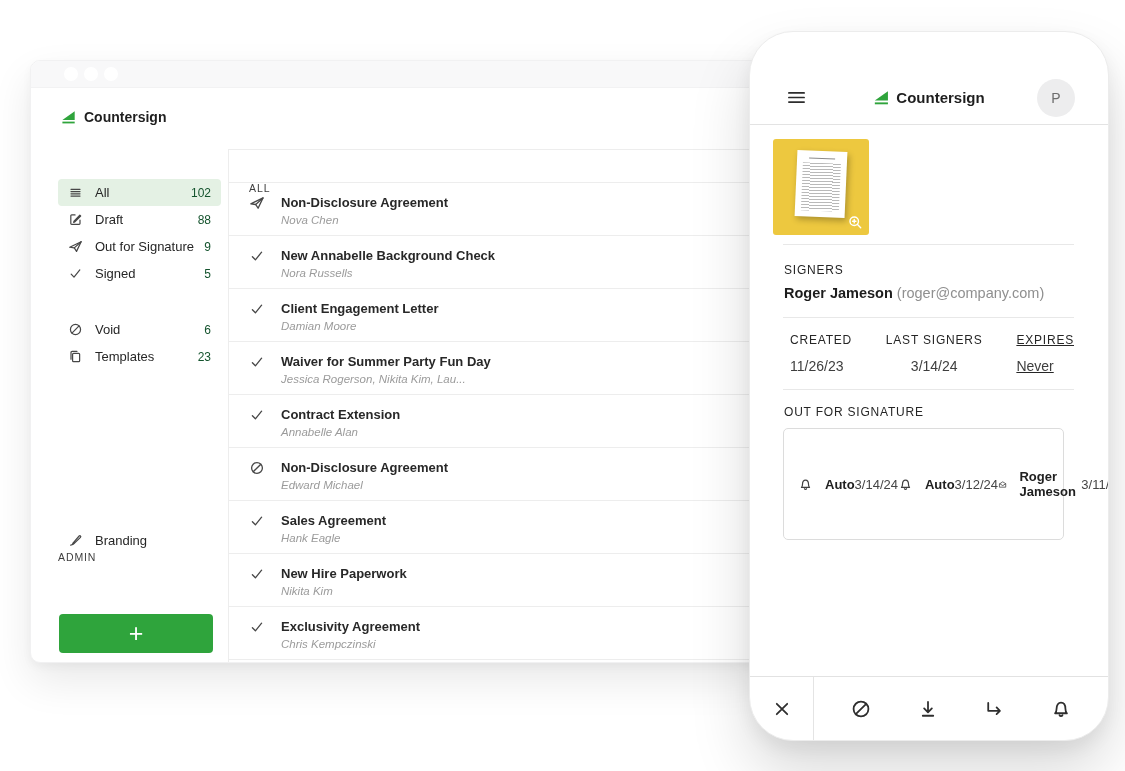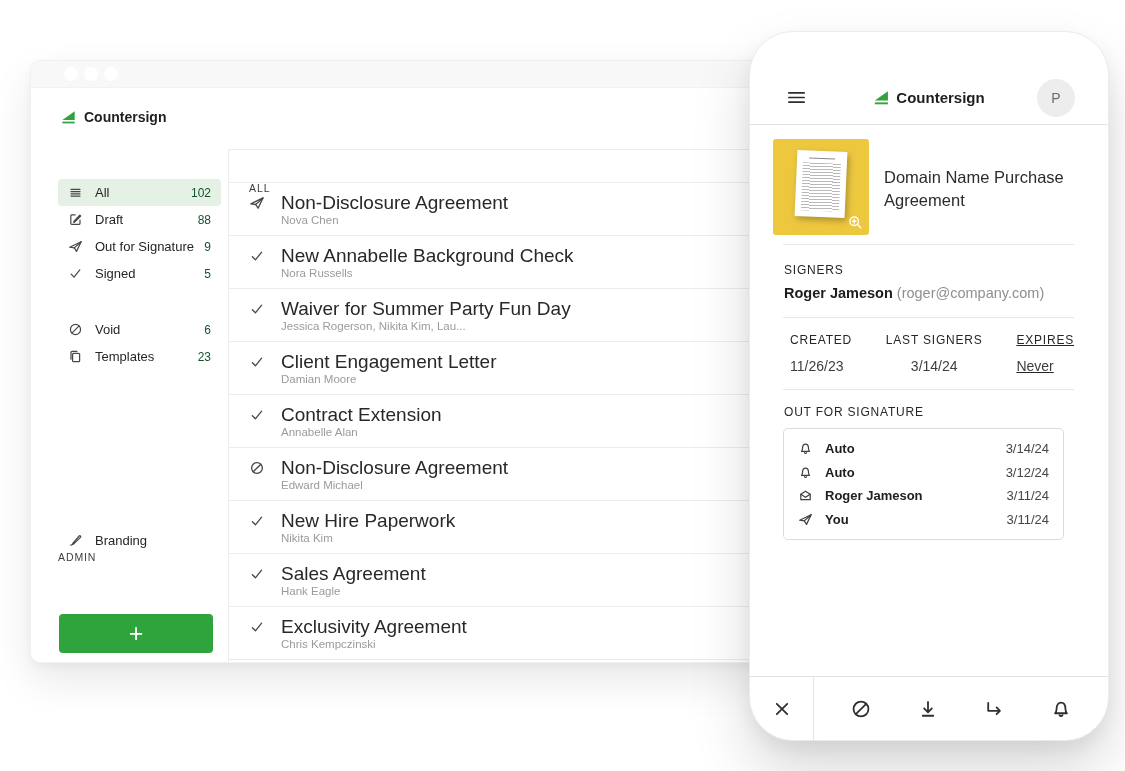--- a/index.html
+++ b/index.html
@@ -42,22 +42,22 @@
     position:absolute;left:28px;top:553px;width:154px;height:39px;border:none;border-radius:4px;
     background:var(--accent);color:#fff;font-size:25px;font-weight:400;line-height:1;
     display:flex;align-items:center;justify-content:center;font-family:inherit;
   }
   
   .list{position:absolute;left:197px;top:88px;right:0;bottom:0;border-left:1px solid var(--hair);border-top:1px solid var(--hair);}
   .list-header{height:33px;display:flex;align-items:center;padding-left:20px;border-bottom:1px solid var(--hair);}
   .lrow{height:53px;border-bottom:1px solid var(--hair);display:flex;align-items:flex-start;padding:12px 0 0 20px;}
   .lrow .icn{width:16px;height:16px;margin-top:0;}
   .lrow-txt{margin-left:16px;}
-  .lrow-title{font-size:19px;font-weight:400;color:#282828;line-height:15px;}
-  .lrow-sub{font-size:11.5px;color:#9b9b9b;margin-top:4px;}
+  .lrow-title{font-size:13px;font-weight:700;color:#282828;line-height:15px;}
+  .lrow-sub{font-size:11.5px;color:#9b9b9b;margin-top:4px;font-style:italic;}
 
   
   .phone{
     position:absolute;left:749px;top:31px;width:360px;height:710px;background:#fff;
     border-radius:44px;border:1px solid #ececec;overflow:hidden;
     box-shadow:0 32px 60px rgba(0,0,0,.15),0 8px 18px rgba(0,0,0,.06);
   }
   .hr{position:absolute;left:33px;right:34px;height:1px;background:#e8e8e8;}
   .hr.full{left:0;right:0;background:#e3e3e3;}
   .p-menu{position:absolute;left:36px;top:55px;width:21px;height:21px;color:#2d2d2d;}
@@ -78,21 +78,21 @@
   .p-signer{position:absolute;left:34px;top:253px;font-size:14.5px;}
   .p-signer b{color:#1d1d1d;}
   .p-signer span{color:#8f8f8f;font-weight:400;}
   .p-meta{position:absolute;left:40px;right:34px;top:301px;display:flex;justify-content:space-between;}
   .p-meta .col{display:flex;flex-direction:column;gap:11px;}
   .p-meta .col:nth-child(2){align-items:center;}
   .p-meta .col:nth-child(3){align-items:flex-start;text-decoration:underline;}
   .p-meta-val{font-size:14px;color:#3e3e3e;}
   .p-ofs-label{position:absolute;left:34px;top:373px;}
   .p-box{position:absolute;left:33px;top:396px;width:281px;height:112px;border:1px solid #dcdcdc;border-radius:5px;
-    padding:8px 14px;display:flex;flex-direction:column;justify-content:space-around;}
+    padding:8px 14px;display:flex;flex-direction:row;justify-content:space-around;}
   .p-ev{display:flex;align-items:center;}
   .p-ev .icn{width:15px;height:15px;color:#3f3f3f;}
   .p-ev-name{font-size:13px;font-weight:700;color:#202020;margin-left:12px;}
   .p-ev-date{font-size:13px;color:#454545;margin-left:auto;}
   .p-toolbar{position:absolute;left:0;right:0;top:644px;bottom:0;border-top:1px solid #e2e2e2;display:flex;}
   .p-tb-close{width:64px;border-right:1px solid #e4e4e4;display:flex;align-items:center;justify-content:center;}
   .p-tb-rest{flex:1;display:flex;align-items:center;justify-content:space-around;padding:0 14px;}
   .tb-btn{width:22px;height:22px;color:#2f2f2f;background:none;border:none;padding:0;}
 </style>
 </head>
@@ -222,42 +222,42 @@
       <div class="lrow-sub">Nora Russells</div>
         </div>
     </div>
     <div class="lrow">
       <span class="icn">
           <svg viewBox="0 0 16 16">
             <path d="M3.4 8.7l3 3.1 6.2-7.6" fill="none" stroke="currentColor" stroke-width="1.3" stroke-linecap="round" stroke-linejoin="round"></path>
           </svg>
         </span>
       <div class="lrow-txt">
+          <div class="lrow-title">Client Engagement Letter</div>
+      <div class="lrow-sub">Damian Moore</div>
+        </div>
+    </div>
+    <div class="lrow">
+      <span class="icn">
+          <svg viewBox="0 0 16 16">
+            <path d="M3.4 8.7l3 3.1 6.2-7.6" fill="none" stroke="currentColor" stroke-width="1.3" stroke-linecap="round" stroke-linejoin="round"></path>
+          </svg>
+        </span>
+      <div class="lrow-txt">
           <div class="lrow-title">Waiver for Summer Party Fun Day</div>
       <div class="lrow-sub">Jessica Rogerson, Nikita Kim, Lau...</div>
         </div>
     </div>
     <div class="lrow">
       <span class="icn">
           <svg viewBox="0 0 16 16">
             <path d="M3.4 8.7l3 3.1 6.2-7.6" fill="none" stroke="currentColor" stroke-width="1.3" stroke-linecap="round" stroke-linejoin="round"></path>
           </svg>
         </span>
       <div class="lrow-txt">
-          <div class="lrow-title">Client Engagement Letter</div>
-      <div class="lrow-sub">Damian Moore</div>
-        </div>
-    </div>
-    <div class="lrow">
-      <span class="icn">
-          <svg viewBox="0 0 16 16">
-            <path d="M3.4 8.7l3 3.1 6.2-7.6" fill="none" stroke="currentColor" stroke-width="1.3" stroke-linecap="round" stroke-linejoin="round"></path>
-          </svg>
-        </span>
-      <div class="lrow-txt">
           <div class="lrow-title">Contract Extension</div>
       <div class="lrow-sub">Annabelle Alan</div>
         </div>
     </div>
     <div class="lrow">
       <span class="icn">
           <svg viewBox="0 0 16 16">
             <circle cx="8" cy="8" r="5.4" fill="none" stroke="currentColor" stroke-width="1.3" stroke-linecap="round" stroke-linejoin="round"></circle>
             <path d="M4.2 11.8 11.8 4.2" fill="none" stroke="currentColor" stroke-width="1.3" stroke-linecap="round" stroke-linejoin="round"></path>
           </svg>
@@ -267,33 +267,33 @@
       <div class="lrow-sub">Edward Michael</div>
         </div>
     </div>
     <div class="lrow">
       <span class="icn">
           <svg viewBox="0 0 16 16">
             <path d="M3.4 8.7l3 3.1 6.2-7.6" fill="none" stroke="currentColor" stroke-width="1.3" stroke-linecap="round" stroke-linejoin="round"></path>
           </svg>
         </span>
       <div class="lrow-txt">
+          <div class="lrow-title">Sales Agreement</div>
+      <div class="lrow-sub">Hank Eagle</div>
+        </div>
+    </div>
+    <div class="lrow">
+      <span class="icn">
+          <svg viewBox="0 0 16 16">
+            <path d="M3.4 8.7l3 3.1 6.2-7.6" fill="none" stroke="currentColor" stroke-width="1.3" stroke-linecap="round" stroke-linejoin="round"></path>
+          </svg>
+        </span>
+      <div class="lrow-txt">
           <div class="lrow-title">New Hire Paperwork</div>
       <div class="lrow-sub">Nikita Kim</div>
-        </div>
-    </div>
-    <div class="lrow">
-      <span class="icn">
-          <svg viewBox="0 0 16 16">
-            <path d="M3.4 8.7l3 3.1 6.2-7.6" fill="none" stroke="currentColor" stroke-width="1.3" stroke-linecap="round" stroke-linejoin="round"></path>
-          </svg>
-        </span>
-      <div class="lrow-txt">
-          <div class="lrow-title">Sales Agreement</div>
-      <div class="lrow-sub">Hank Eagle</div>
         </div>
     </div>
     <div class="lrow">
       <span class="icn">
           <svg viewBox="0 0 16 16">
             <path d="M3.4 8.7l3 3.1 6.2-7.6" fill="none" stroke="currentColor" stroke-width="1.3" stroke-linecap="round" stroke-linejoin="round"></path>
           </svg>
         </span>
       <div class="lrow-txt">
           <div class="lrow-title">Exclusivity Agreement</div>
@@ -326,21 +326,20 @@
       <div class="p-doc-head"></div>
       <div class="p-doc-lines"></div>
     </div>
     <span class="icn p-zoom">
         <svg viewBox="0 0 16 16">
           <circle cx="6.8" cy="6.8" r="4" fill="none" stroke="currentColor" stroke-width="1.3" stroke-linecap="round" stroke-linejoin="round"></circle>
           <path d="M9.7 9.7l3.2 3.2M6.8 5.2v3.2M5.2 6.8h3.2" fill="none" stroke="currentColor" stroke-width="1.3" stroke-linecap="round" stroke-linejoin="round"></path>
         </svg>
       </span>
   </div>
-  <div class="p-title">Domain Name Purchase Agreement</div>
   <div class="hr" style="top:212px;"></div>
 
   <div class="p-label p-signers-label">SIGNERS</div>
   <div class="p-signer">
     <b>Roger Jameson</b>
     <span>(roger@company.com)</span>
   </div>
   <div class="hr" style="top:285px;"></div>
 
   <div class="p-meta">

